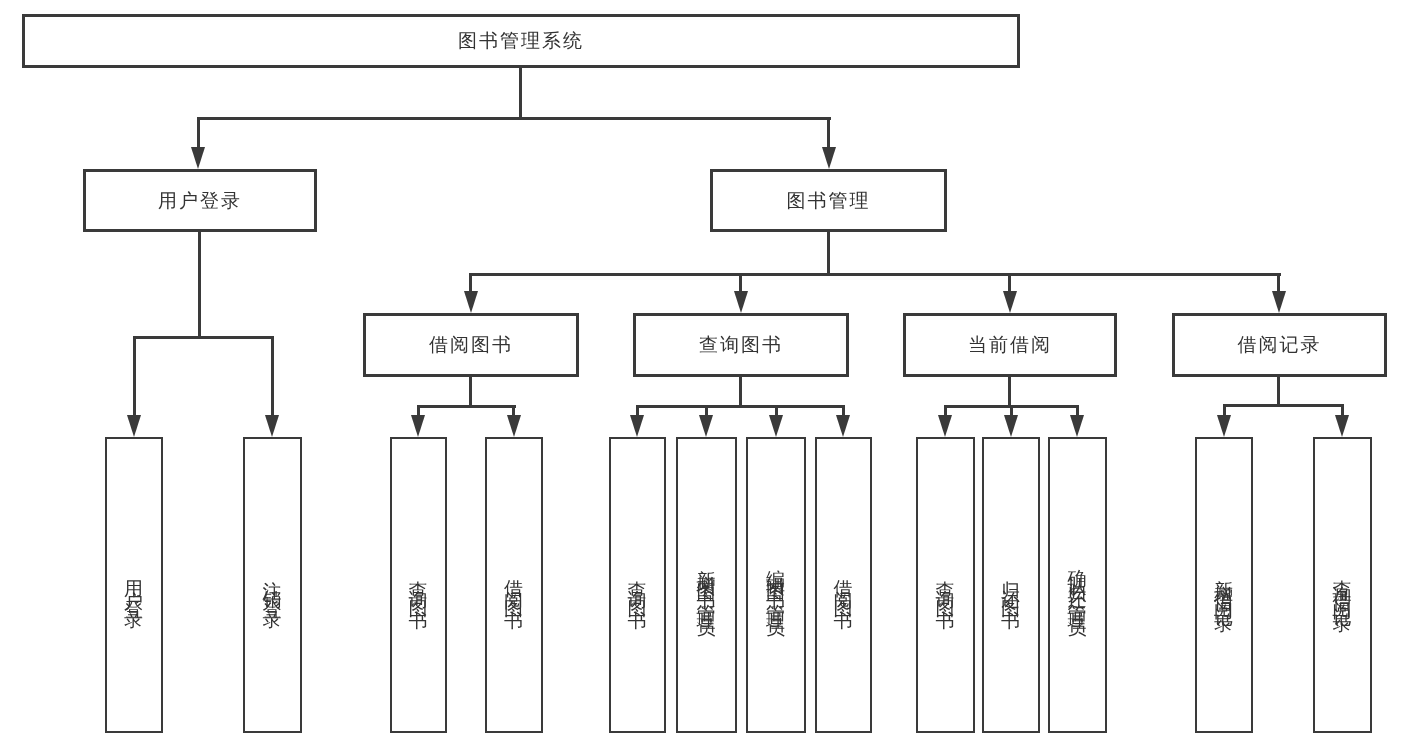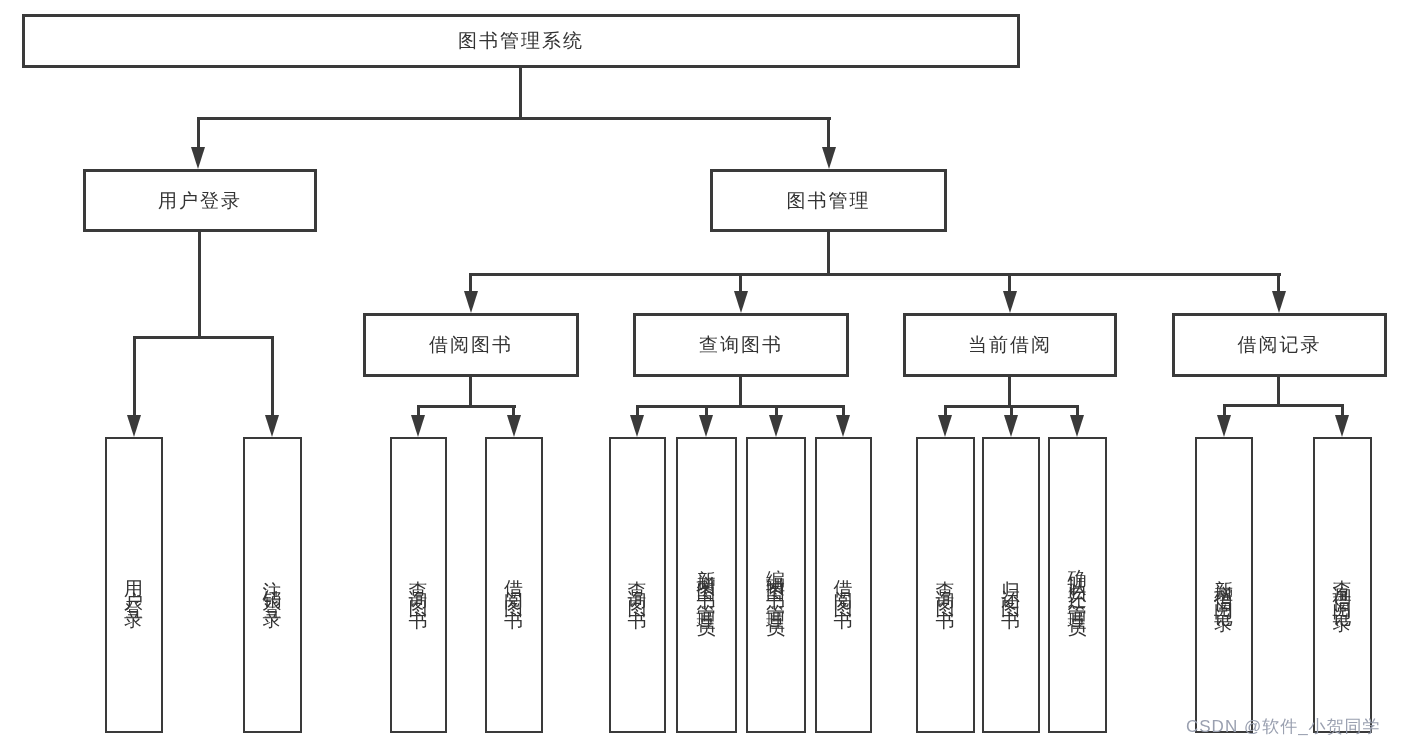--- a/index.html
+++ b/index.html
@@ -151,15 +151,14 @@
     <span class="vt long">确认归还（管理员）</span>
   </div>
 
   <div class="vb" style="left:1195px;width:58px;">
     <span class="vt long">新增借阅记录</span>
   </div>
   <div class="vb" style="left:1313px;width:59px;">
     <span class="vt long">查询借阅记录</span>
   </div>
 
-  <div class="wm">CSDN @软件_小贺同学</div>
 
 </div>
 
 </body></html>

